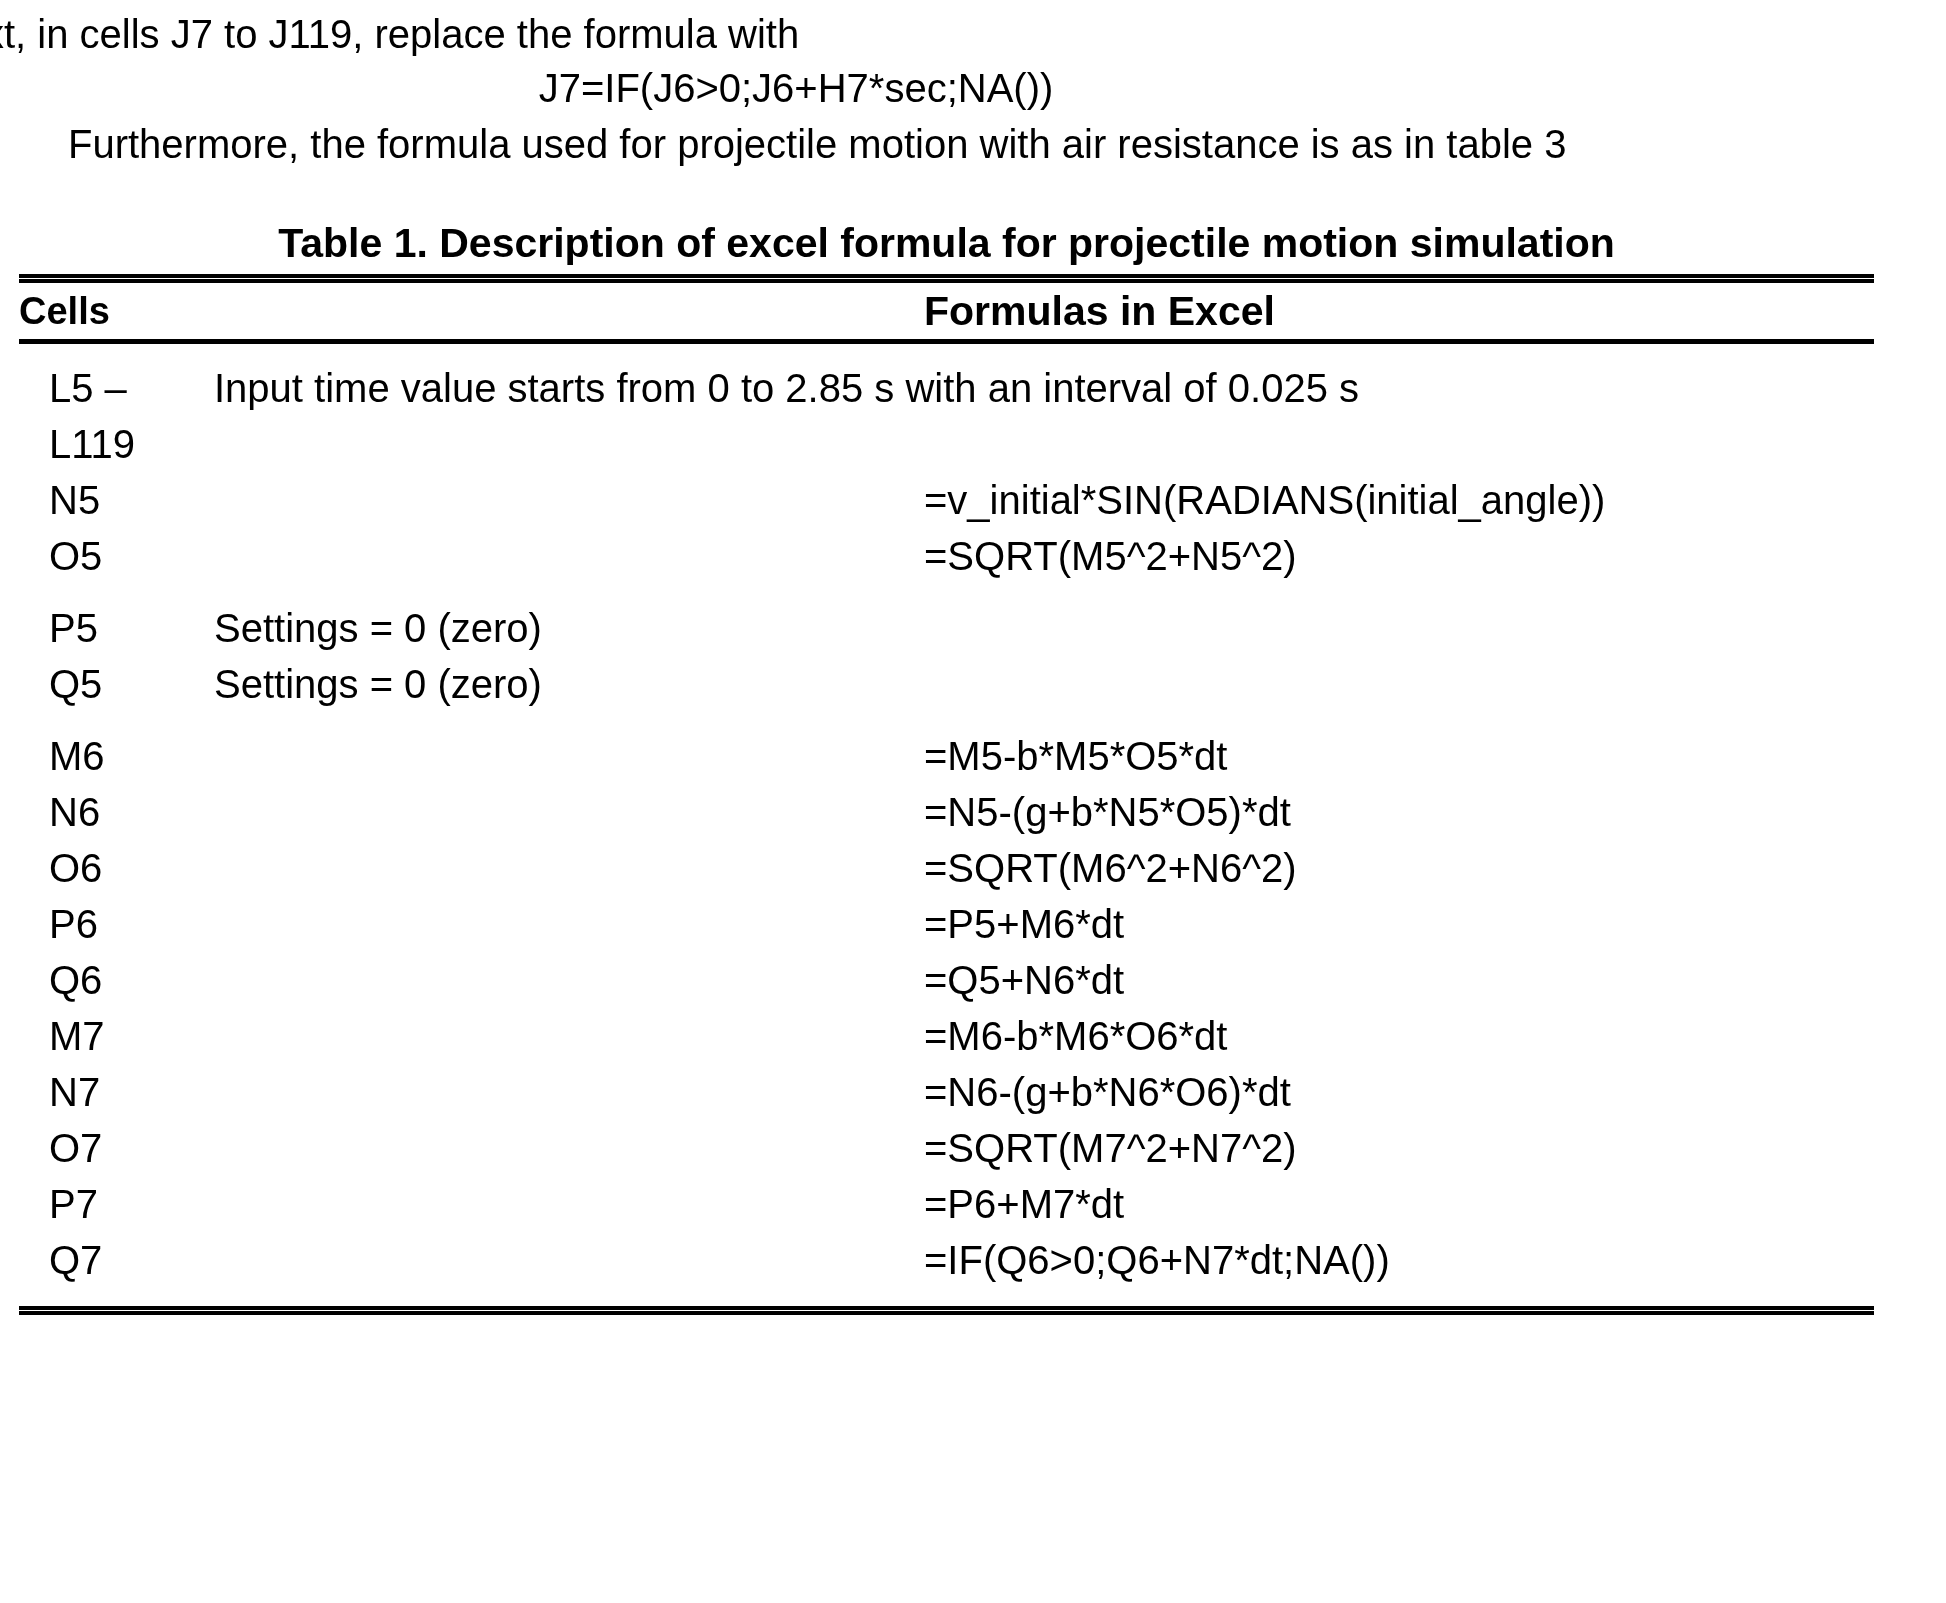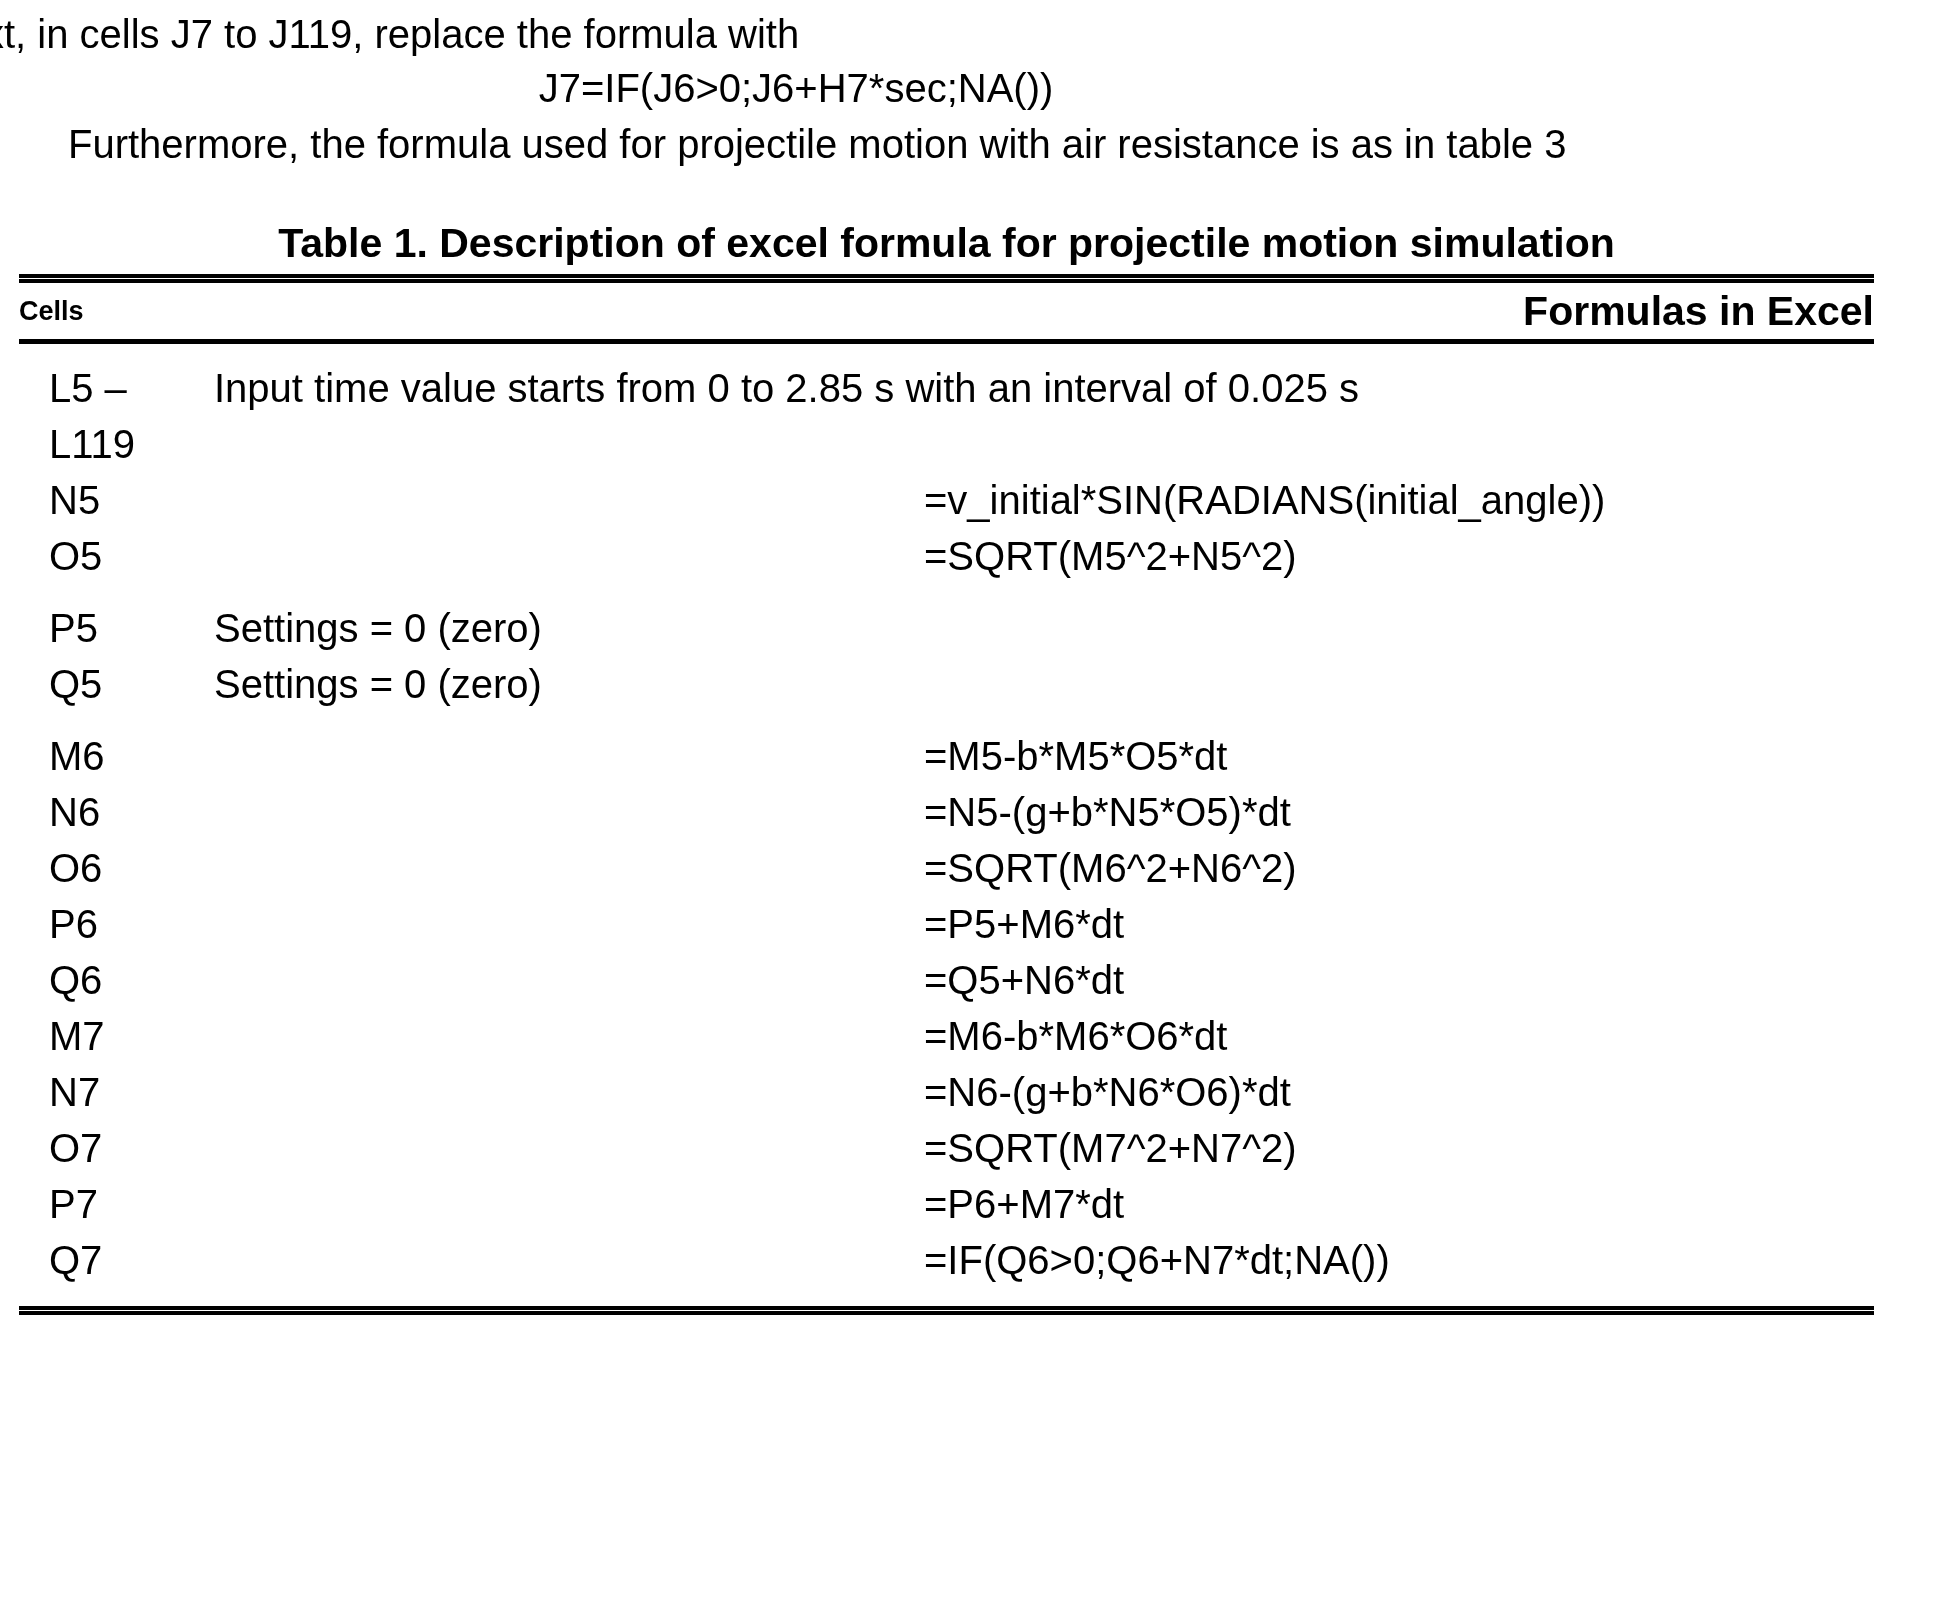--- a/index.html
+++ b/index.html
@@ -101,25 +101,25 @@
     margin: 0;
     border: 0;
     vertical-align: top;
     line-height: 56px;
   }
 
   .hdr-cells {
     font-weight: bold;
     text-align: left;
     padding: 6px 0 8px 13px;
-    font-size: 27px;
+    font-size: 38px;
   }
   .hdr-formula {
     font-weight: bold;
-    text-align: right;
+    text-align: left;
     padding: 6px 0 8px 0;
     font-size: 41px;
   }
 
   .cell-ref {
     text-align: left;
     padding-left: 30px;
     white-space: nowrap;
   }
   .cell-desc {

